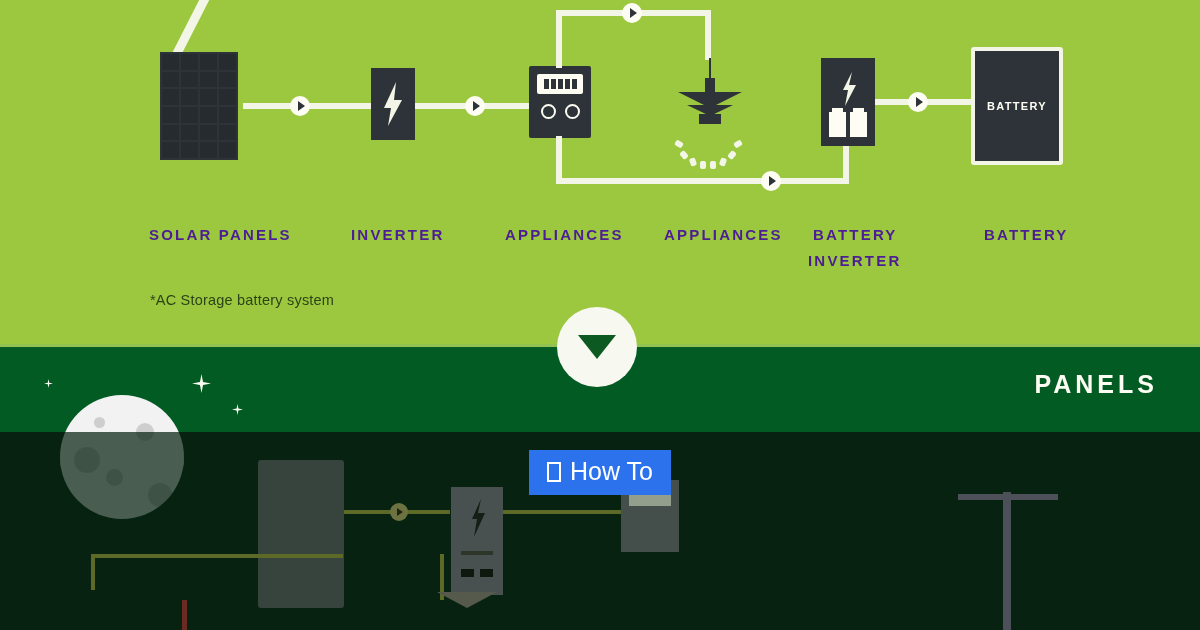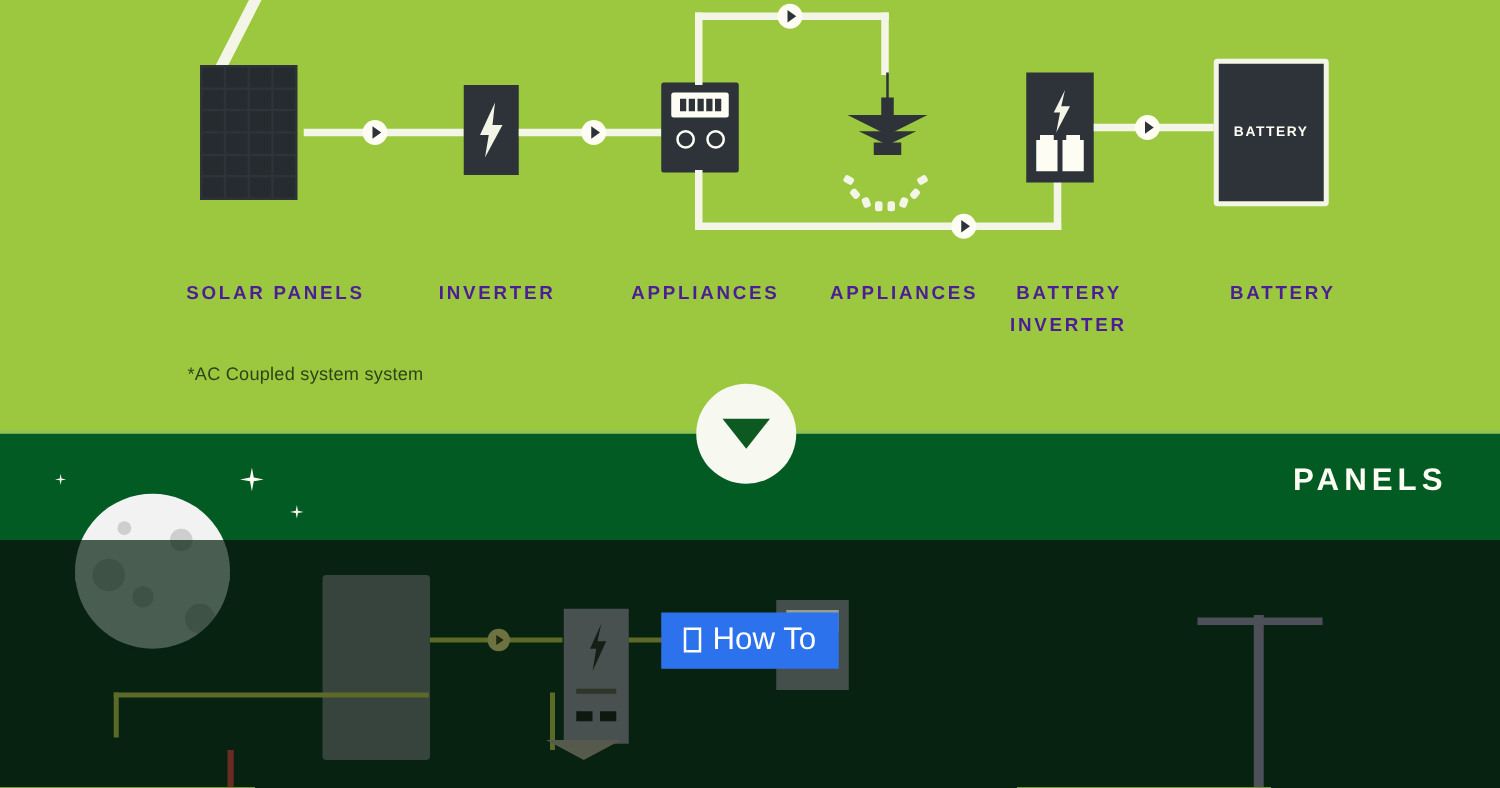--- a/index.html
+++ b/index.html
@@ -159,21 +159,21 @@
   }
   #page-title {
     color:#ffffff; font-size:43px; line-height:1.33; font-weight:400;
     padding:0 55px; letter-spacing:-.2px;
     text-shadow:0 1px 3px rgba(0,0,0,.45);
   }
   #badge-wrap { margin-top:10px; display:flex; justify-content:center; }
   #category-badge {
     background:#2d72ed; color:#ffffff; font-size:25px; line-height:1;
     padding:9px 18px 11px 18px; white-space:nowrap;
-    display:inline-flex; align-items:center; gap:9px;margin-top:40px;
+    display:inline-flex; align-items:center; gap:9px;
   }
   #badge-glyph {
     display:inline-block; width:14px; height:20px;
     border:2px solid #ffffff;
   }
 </style>
 </head>
 <body>
 
 <div id="stage">
@@ -280,21 +280,21 @@
     </div>
 
     <div class="lbl" style="left:149px;  top:226px;">SOLAR PANELS</div>
     <div class="lbl" style="left:351px;  top:226px;">INVERTER</div>
     <div class="lbl" style="left:505px;  top:226px;">APPLIANCES</div>
     <div class="lbl" style="left:664px;  top:226px;">APPLIANCES</div>
     <div class="lbl" style="left:813px;  top:226px;">BATTERY</div>
     <div class="lbl" style="left:808px;  top:252px;">INVERTER</div>
     <div class="lbl" style="left:984px;  top:226px;">BATTERY</div>
 
-    <div id="footnote">*AC Coupled system system</div>
+    <div id="footnote">*AC Storage battery system</div>
   </div>
 
   <div id="night-decor">
     <div class="star sparkle" style="left:44px;  top:379px; width:9px;  height:9px;"></div>
     <div class="star sparkle" style="left:192px; top:374px; width:19px; height:19px;"></div>
     <div class="star sparkle" style="left:232px; top:404px; width:11px; height:11px;"></div>
 
     <div id="moon">
       <div class="crater" style="left:14px; top:52px; width:26px; height:26px;"></div>
       <div class="crater" style="left:46px; top:74px; width:17px; height:17px;"></div>

